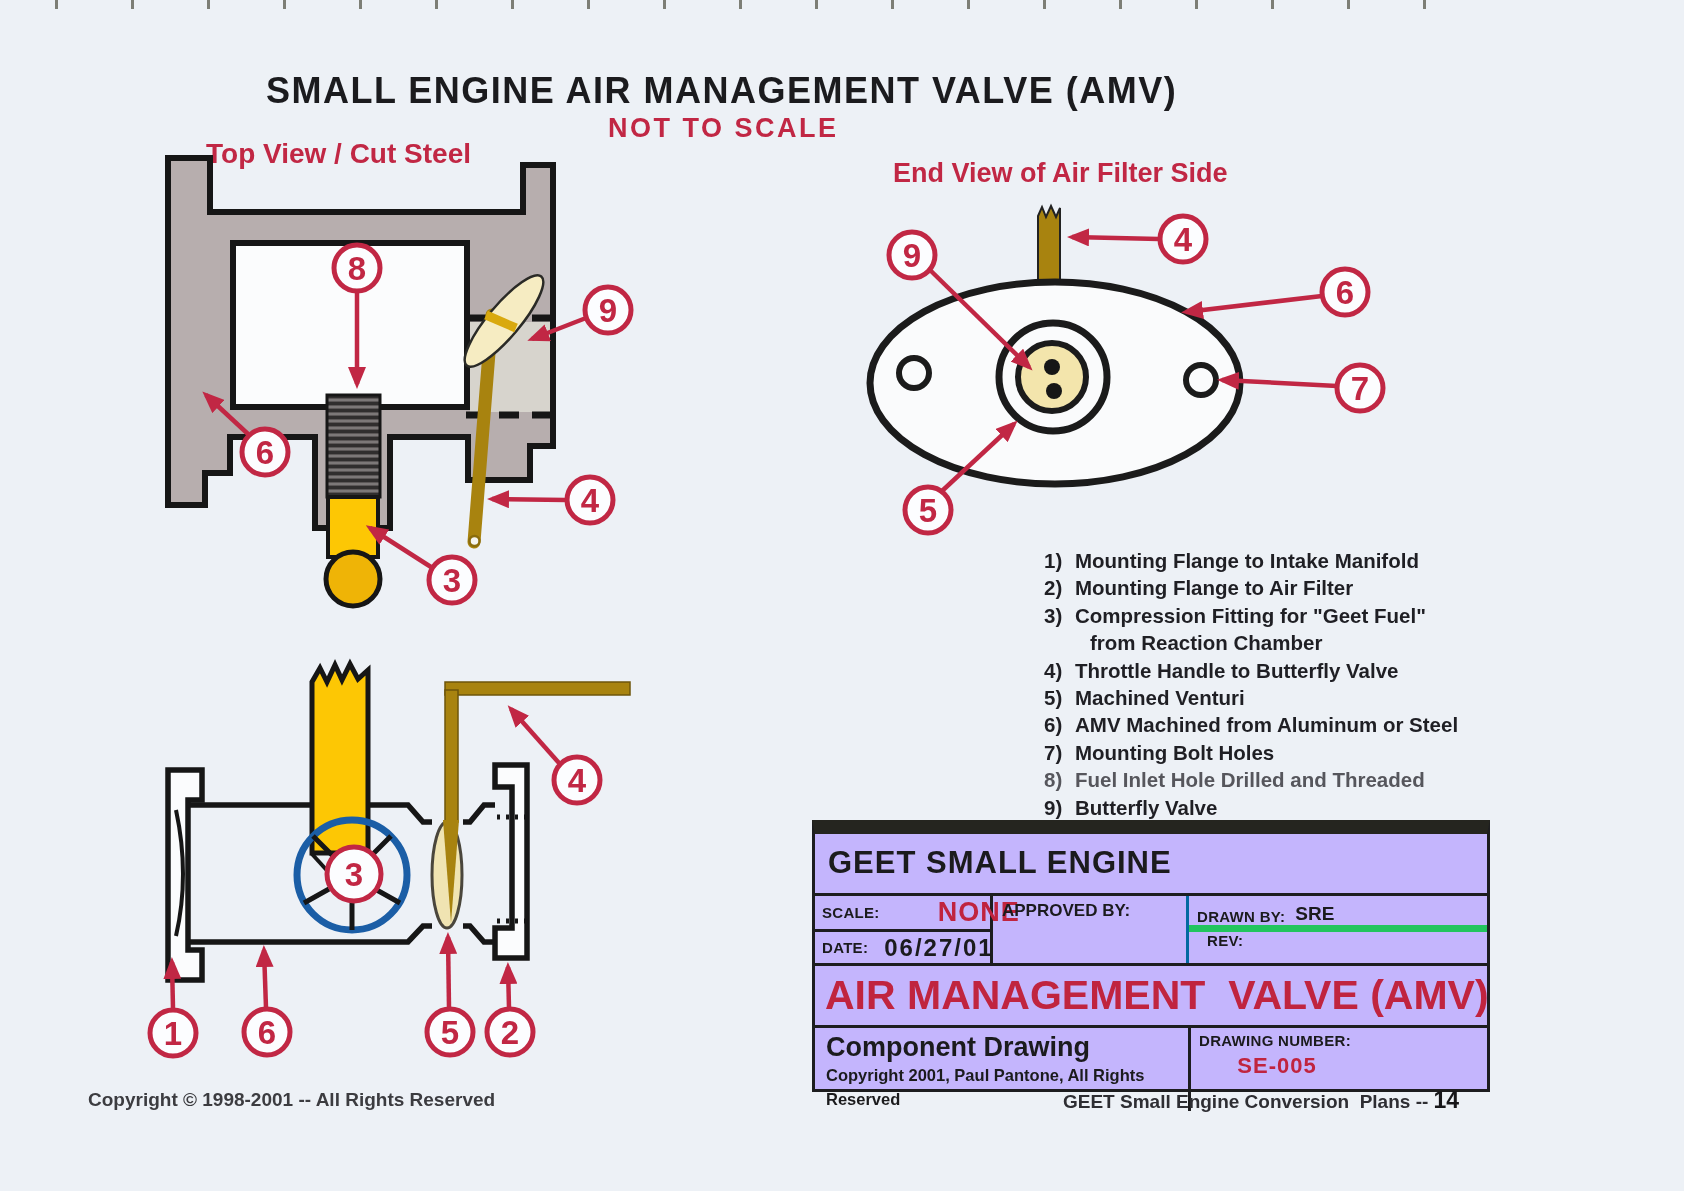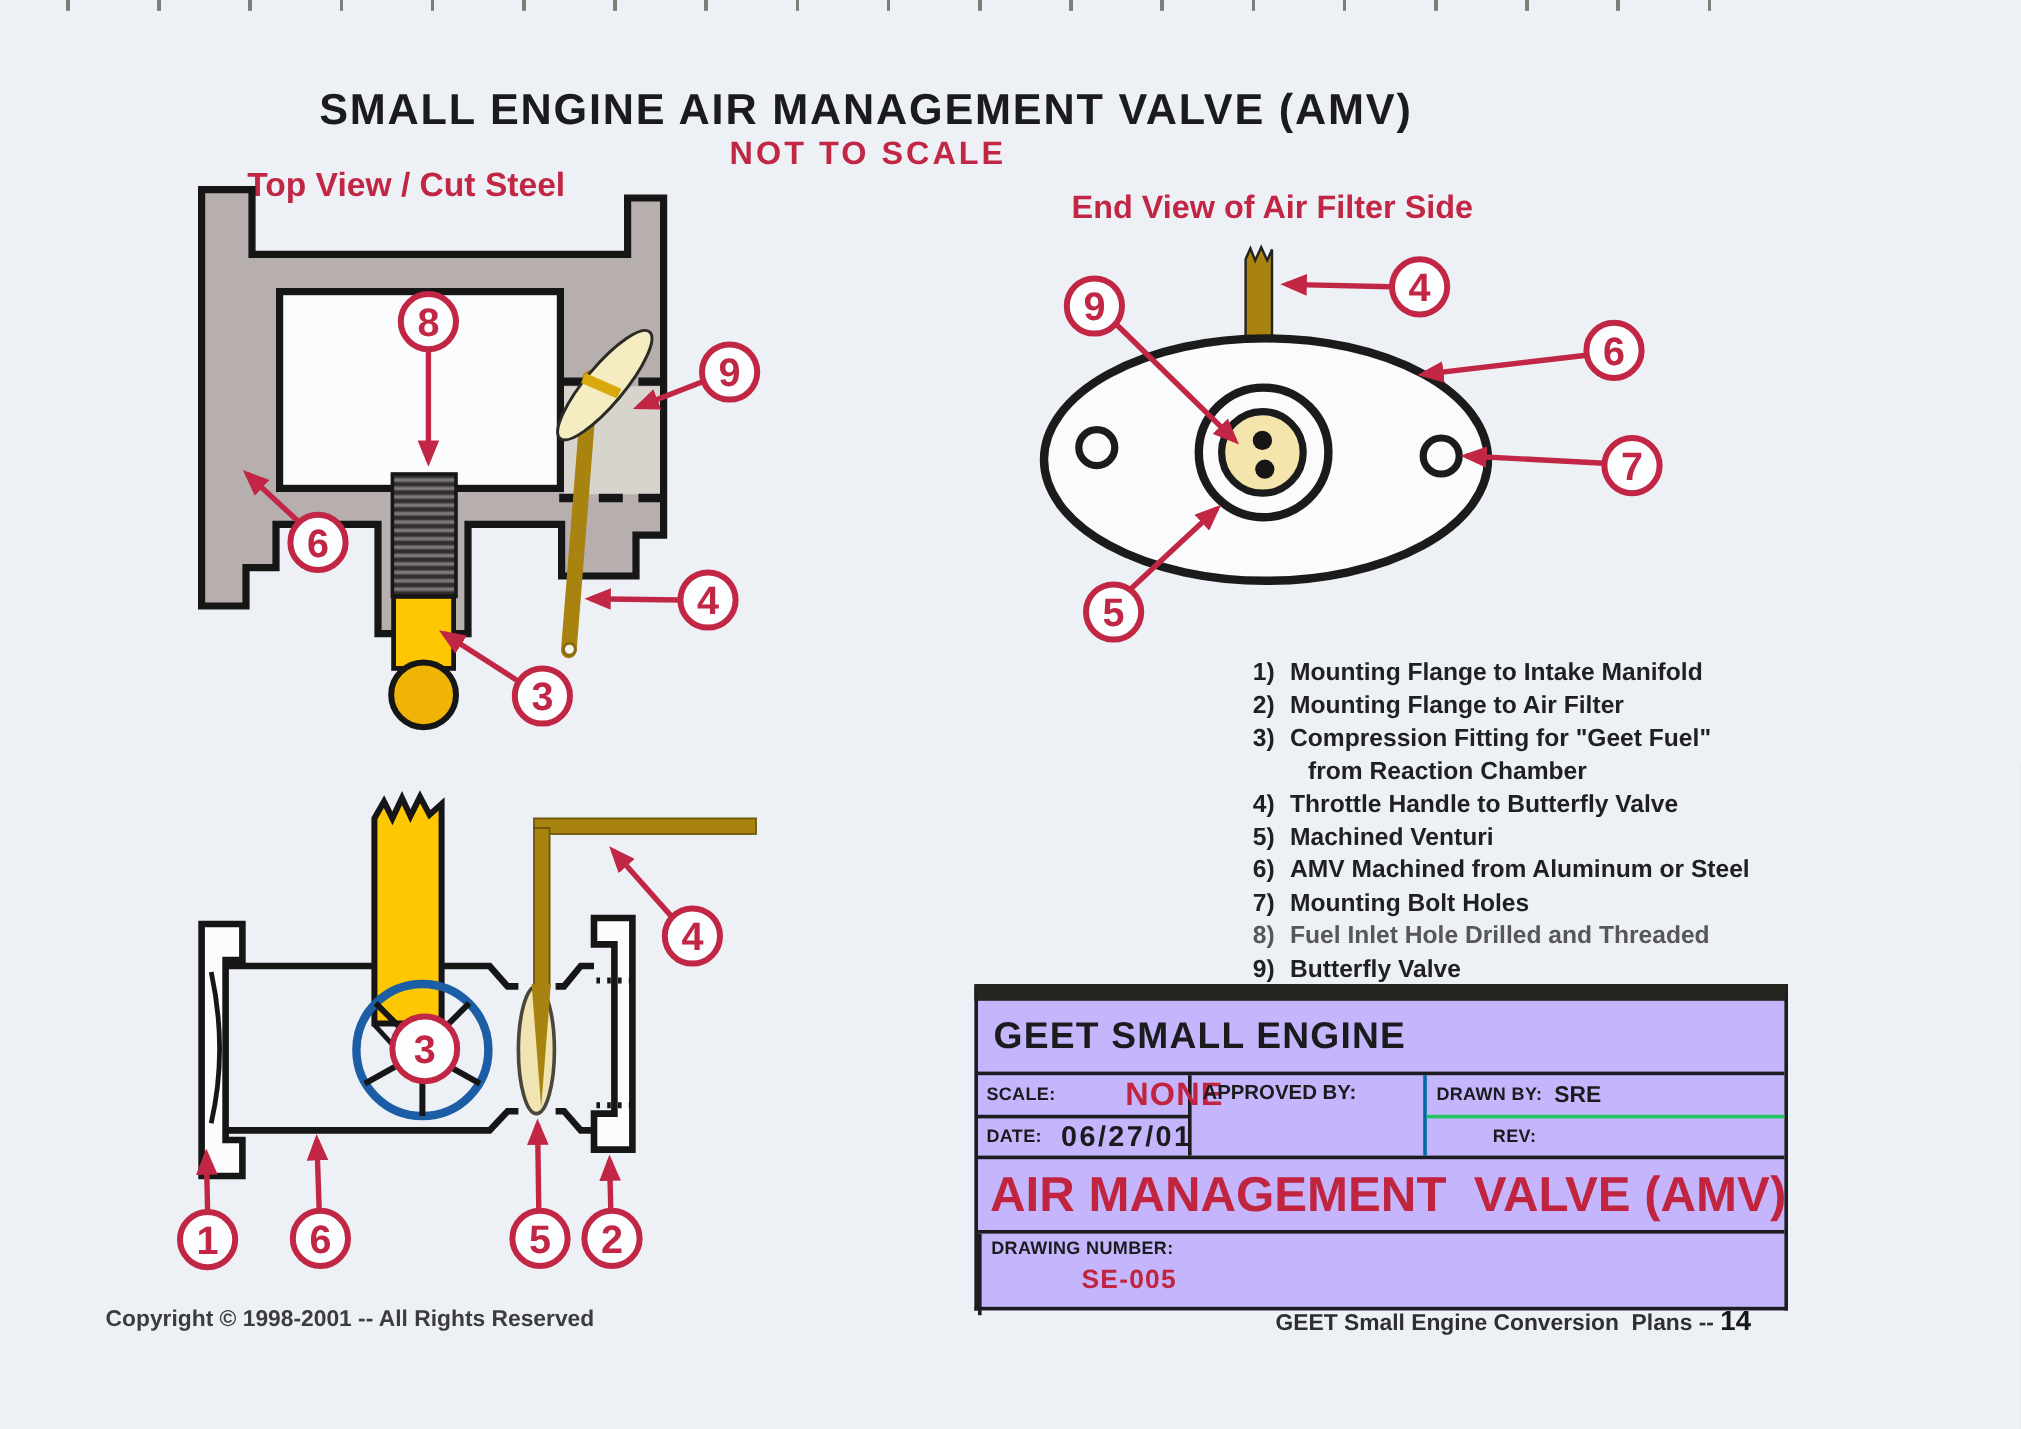--- a/index.html
+++ b/index.html
@@ -51,22 +51,22 @@
     color:#1b1b1d;
   }
   .tb-company { height:62px; border-bottom:3px solid #1d1d1f; padding-left:13px;
     font-size:31px; font-weight:700; line-height:58px; letter-spacing:1px; }
   .tb-mid { display:grid; grid-template-columns:178px 196px 1fr; height:70px; border-bottom:3px solid #1d1d1f; }
   .tb-left { border-right:3px solid #1d1d1f; display:flex; flex-direction:column; }
   .tb-scale { height:36px; border-bottom:3px solid #1d1d1f; display:flex; align-items:center; padding-left:7px;gap:48px; }
   .tb-date  { flex:1; display:flex; align-items:center; padding-left:7px; }
   .tb-approved { border-right:3px solid #0369a1; padding:5px 0 0 9px; }
   .tb-right { display:flex; flex-direction:column; }
-  .tb-drawn { height:36px; border-bottom:3px solid #22c55e; display:flex; align-items:center; padding-left:8px; }
-  .tb-rev { flex:1; display:flex; align-items:center; padding-left:8px;margin-left:47px; }
+  .tb-drawn { height:36px; border-bottom:7px solid #22c55e; display:flex; align-items:flex-end; padding-left:8px; }
+  .tb-rev { flex:1; display:flex; align-items:flex-start; padding-left:18px; }
   .sm-label { font-size:15px; font-weight:700; letter-spacing:.3px; }
   .md-label { font-size:17px; font-weight:700; }
   .tb-scale-val { font-size:27px; font-weight:700; color:#c0243f; margin-left:10px; letter-spacing:1px; }
   .tb-date-val { font-size:24px; font-weight:700; margin-left:16px; letter-spacing:2px; }
   .tb-drawn-val { font-size:19px; font-weight:700; margin-left:10px; }
   .tb-title { height:62px; border-bottom:3px solid #1d1d1f; padding-left:10px;
     font-size:41px; font-weight:700; color:#c0243f; line-height:58px; white-space:pre; }
   .tb-bottom { display:grid; grid-template-columns:373px 1fr; height:68px; }
   .tb-doc { padding:3px 0 0 11px; }
   .tb-doc-type { font-size:27px; font-weight:700; line-height:32px; }
@@ -298,20 +298,24 @@
           <span class="sm-label">DRAWN BY:</span>
           <span class="tb-drawn-val">SRE</span>
         </div>
         <div class="tb-rev">
           <span class="sm-label">REV:</span>
         </div>
       </div>
     </div>
     <div class="tb-title">AIR MANAGEMENT  VALVE (AMV)</div>
     <div class="tb-bottom">
+      <div class="tb-doc">
+        <div class="tb-doc-type">Component Drawing</div>
+        <div class="tb-doc-copy">Copyright 2001, Paul Pantone, All Rights Reserved</div>
+      </div>
       <div class="tb-number">
         <div class="sm-label">DRAWING NUMBER:</div>
         <div class="tb-number-val">SE-005</div>
       </div>
     </div>
   </div>
 
   <div class="footer-left">Copyright © 1998-2001 -- All Rights Reserved</div>
   <div class="footer-right"><span>GEET Small Engine Conversion  Plans -- </span><span class="footer-page-num">14</span></div>
 </div>

